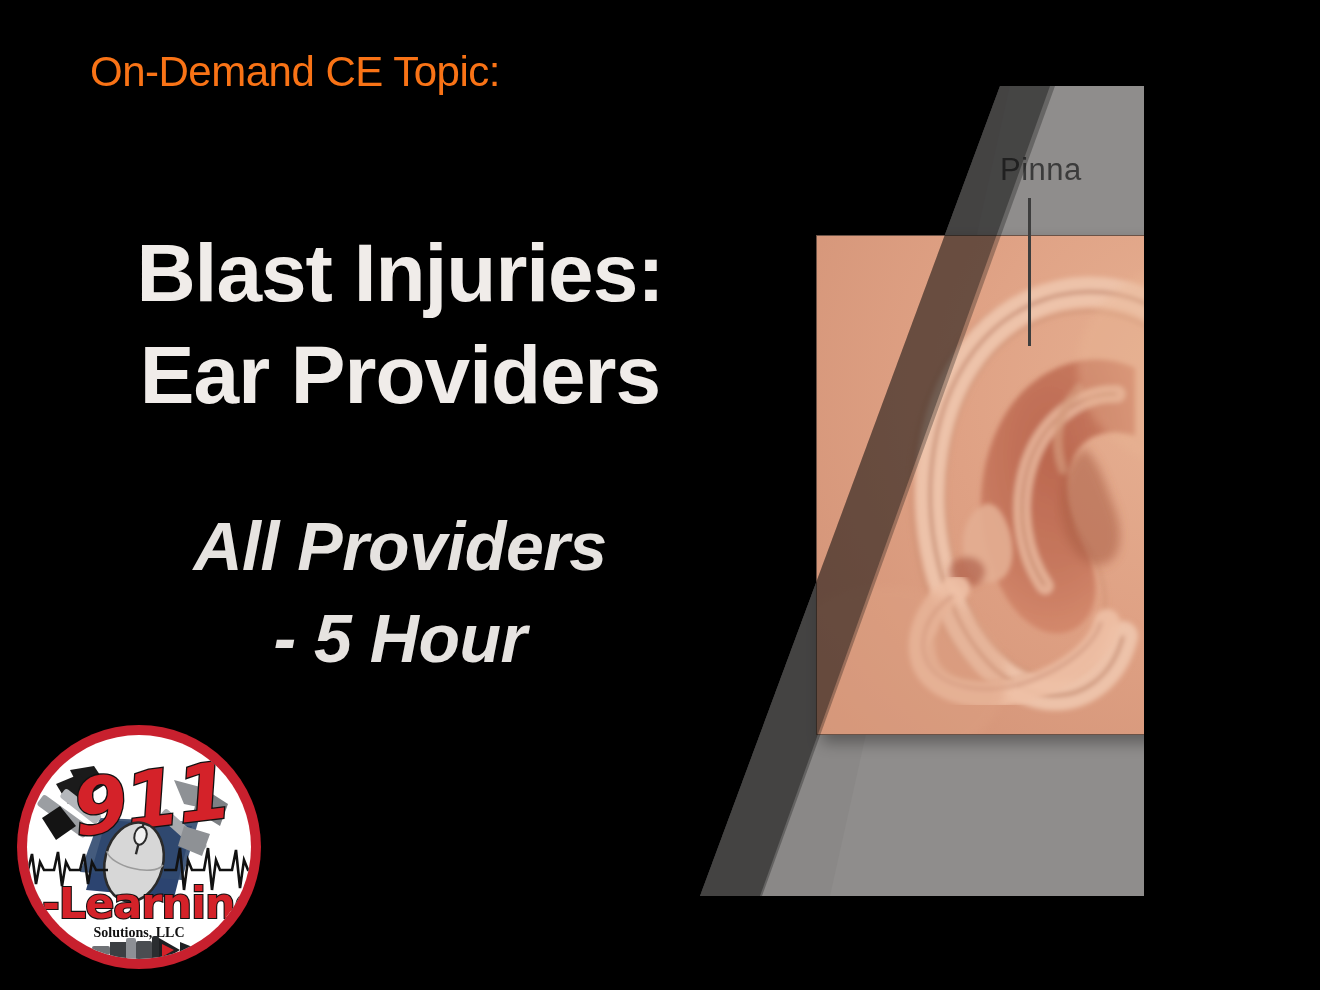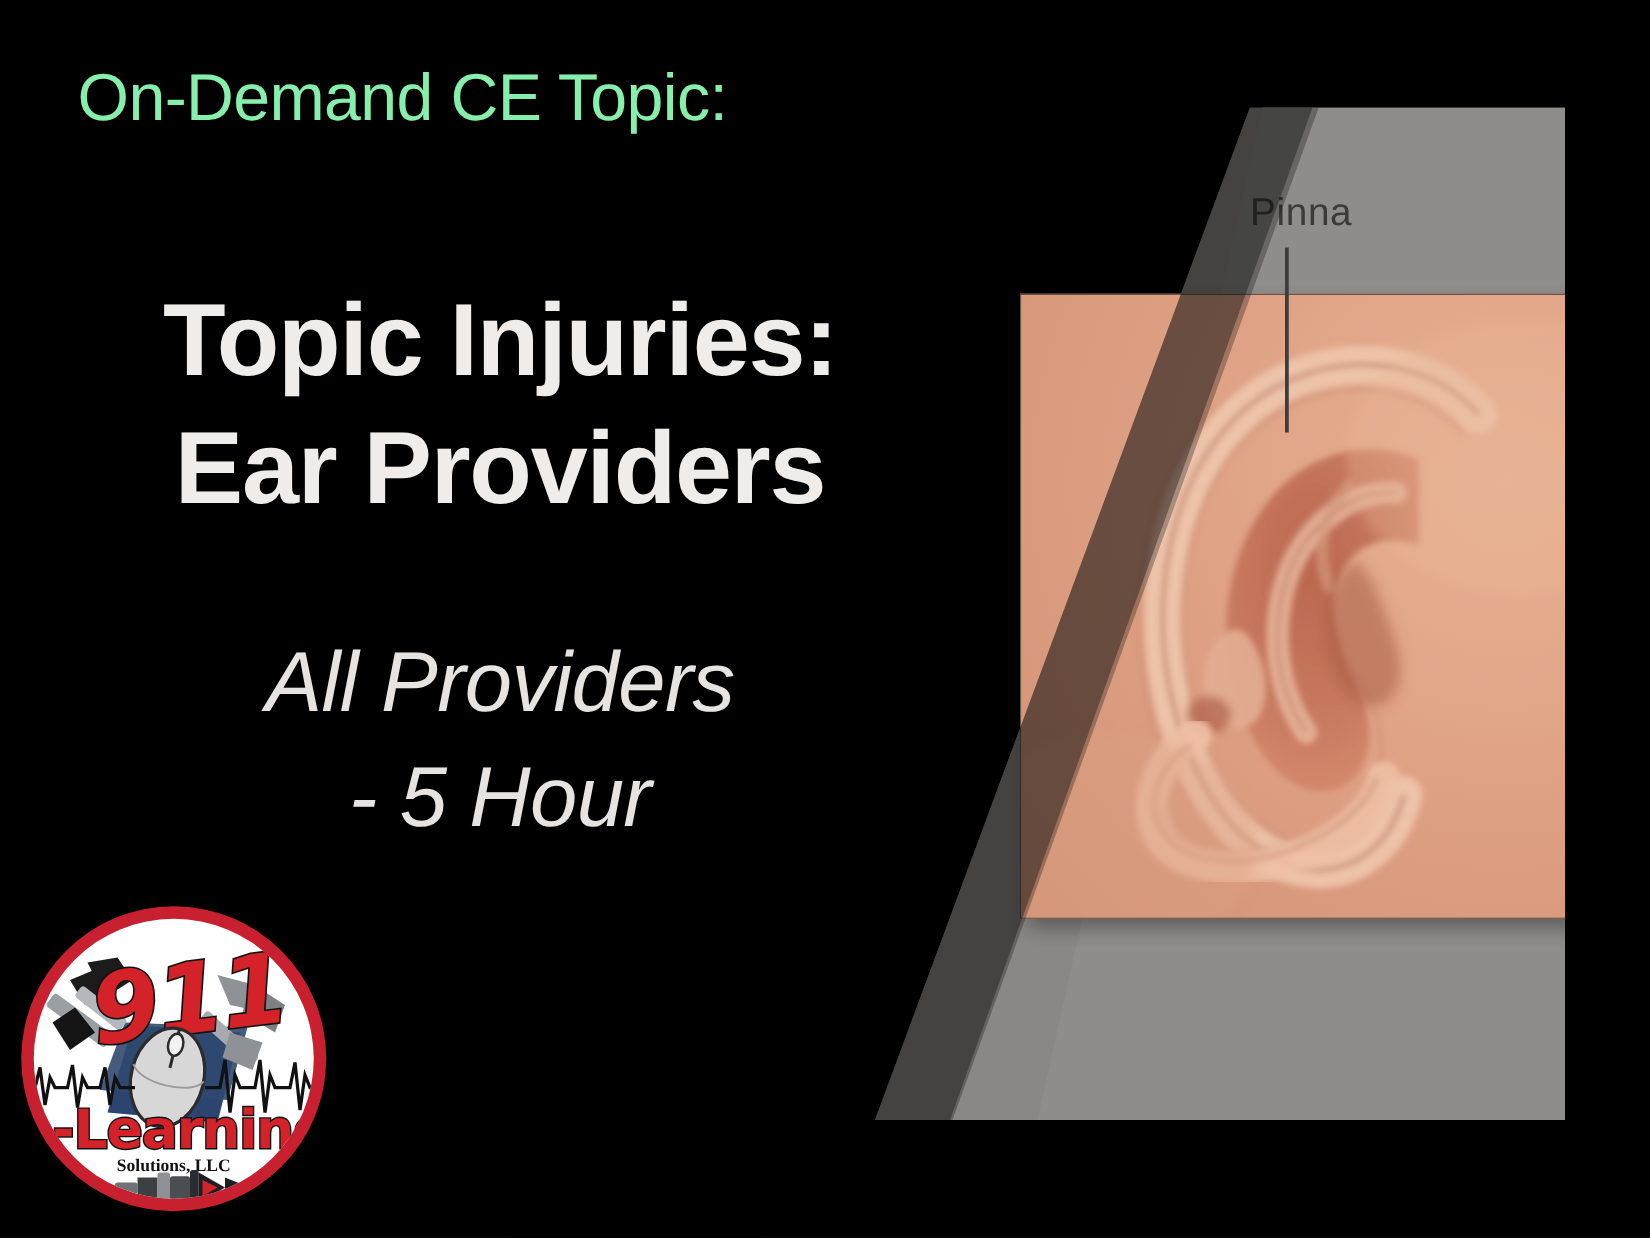--- a/index.html
+++ b/index.html
@@ -20,21 +20,21 @@
     height: 990px;
     background: #000000;
     overflow: hidden;
   }
 
   
   .graphic-panel {
     position: absolute;
     left: 0;
     top: 0;
-    width: 1252px;
+    width: 1144px;
     height: 990px;
     overflow: hidden;
     pointer-events: none;
   }
 
   
   .panel-backdrop {
     position: absolute;
     left: 0; top: 0;
     width: 1320px; height: 990px;
@@ -114,25 +114,25 @@
   .text-col {
     position: absolute;
     left: 0;
     top: 0;
     width: 800px;
     height: 990px;
   }
 
   .eyebrow {
     position: absolute;
-    left: 62px;
+    left: 90px;
     top: 48px;
-    font-size: 53px;
+    font-size: 42px;
     font-weight: 400;
-    color: #86efac;
+    color: #f97316;
     letter-spacing: -0.5px;
     text-shadow: 3px 3px 4px rgba(0,0,0,0.95);
     white-space: nowrap;
   }
 
   .title-block {
     position: absolute;
     left: 0;
     top: 222px;
     width: 800px;
@@ -151,21 +151,21 @@
   .subtitle-block {
     position: absolute;
     left: 0;
     top: 500px;
     width: 800px;
     text-align: center;
   }
   .subtitle-line {
     font-size: 68px;
     line-height: 92px;
-    font-weight: normal;
+    font-weight: bold;
     font-style: italic;
     color: #e6e3e0;
     letter-spacing: -0.5px;
     text-shadow: 5px 5px 7px rgba(0,0,0,0.92);
     white-space: nowrap;
   }
 
   
   .logo {
     position: absolute;
@@ -264,21 +264,21 @@
 
     <div class="panel-shade-wide"></div>
     <div class="panel-shade"></div>
   </div>
 
   <div class="text-col">
 
     <div class="eyebrow">On-Demand CE Topic:</div>
 
     <div class="title-block">
-      <div class="title-line">Topic Injuries:</div>
+      <div class="title-line">Blast Injuries:</div>
       <div class="title-line">Ear Providers</div>
     </div>
 
     <div class="subtitle-block">
       <div class="subtitle-line">All Providers</div>
       <div class="subtitle-line">- 5 Hour</div>
     </div>
   </div>
 
   <div class="logo">

